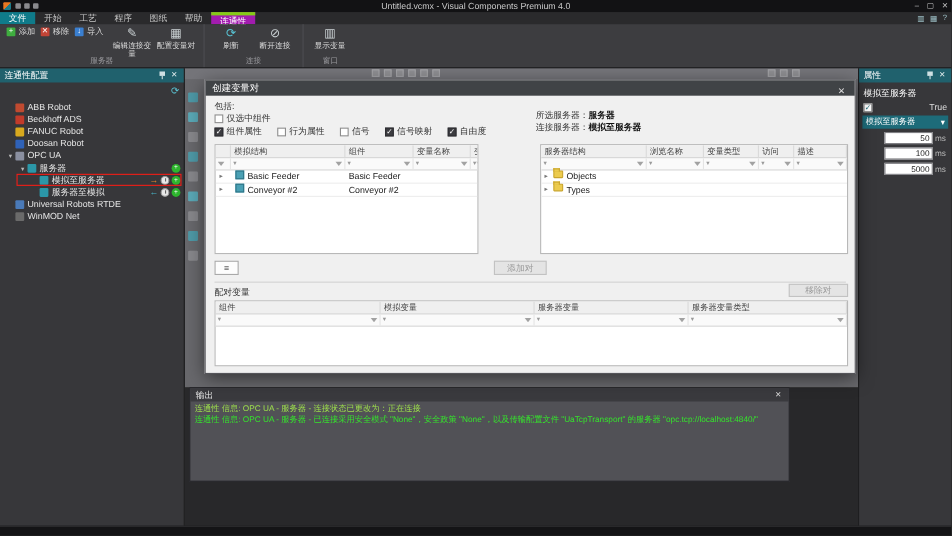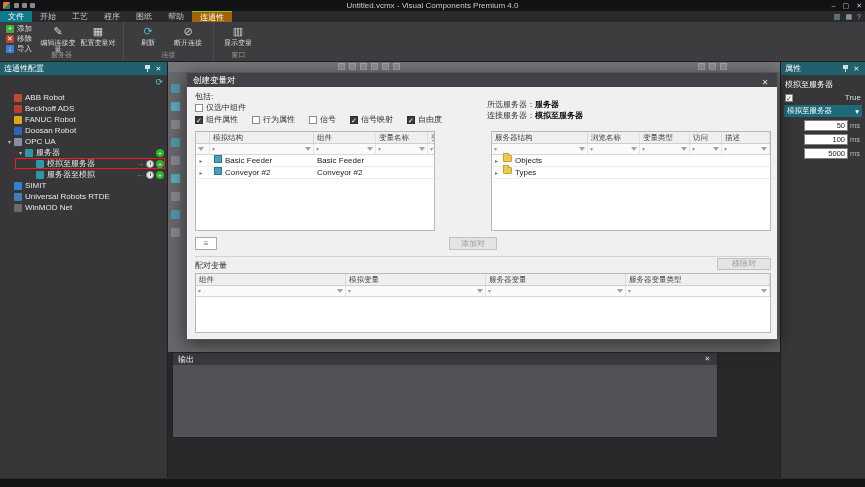--- a/index.html
+++ b/index.html
@@ -12,29 +12,29 @@
 .tb-qa{position:absolute;left:14px;top:3px;display:flex;gap:3px}
 .tb-qa i{width:5px;height:5px;background:#8a8a8e;border-radius:1px;display:block}
 .tb-title{position:absolute;left:0;right:0;top:0;text-align:center;font-size:8px;line-height:11px;color:#c9c9c9}
 .win-controls{position:absolute;right:3px;top:0;display:flex;gap:7px;font-size:7px;line-height:11px;color:#c2c2c2}
 .win-controls span{cursor:default}
 
 
 .tabrow{position:absolute;left:0;top:11px;width:865px;height:11px;background:#2a2a2c;z-index:10;display:flex;font-size:8px;color:#c6c6c6}
 .tab{padding:0 8px;line-height:11px;white-space:nowrap}
 .tab.file{background:#0f7b8a;color:#fff}
-.tab.active{background:#a16207;color:#fff;border-top:1px solid #84cc16}
+.tab.active{background:#a21caf;color:#fff;border-top:3px solid #84cc16}
 .tabrow-right{position:absolute;right:4px;top:0;height:11px;display:flex;gap:5px;align-items:center;color:#9fc2c8;font-size:7px}
 
 
 .ribbon{position:absolute;left:0;top:22px;width:865px;height:40px;background:#3d3d40;border-bottom:1px solid #202022;z-index:10;display:flex}
 .rgroup{position:relative;height:100%;padding:2px 5px 9px 4px;display:flex;align-items:flex-start}
 .rgroup+.rgroup{border-left:1px solid #4d4d51}
 .rgroup-label{position:absolute;bottom:1px;left:0;right:0;text-align:center;font-size:7px;color:#98989c}
-.small-stack{display:flex;flex-direction:column;gap:1px;margin-right:4px}
+.small-stack{display:flex;flex-direction:row;gap:1px;margin-right:4px}
 .sbtn{display:flex;align-items:center;gap:3px;font-size:7.5px;color:#dcdcdc;height:9px;padding:0 2px;cursor:default}
 .sbtn .ic{width:8px;height:8px;border-radius:1px;font-size:7px;line-height:8px;text-align:center;color:#fff}
 .ic-add{background:#3fae3f}
 .ic-remove{background:#c24436}
 .ic-import{background:#3a7fd0}
 .lbtn{width:40px;height:30px;display:flex;flex-direction:column;align-items:center;font-size:7px;line-height:7px;color:#dcdcdc;text-align:center;padding-top:1px;cursor:default}
 .lbtn .ic-lg{font-size:11px;line-height:13px;color:#cdd4d6;height:14px}
 .ic-teal{color:#58c0d0 !important}
 
 
@@ -292,25 +292,20 @@
       </div>
     <div class="trow lvl2">
         <span class="exp"></span>
         <span class="tic" style="background:#2b97a8"></span>
         <span>服务器至模拟</span>
         <span class="badges">
           <span class="barrow l">←</span>
           <span class="badge clock"></span>
           <span class="badge plus">+</span>
         </span>
-      </div>
-    <div class="trow lvl0">
-        <span class="exp"></span>
-        <span class="tic" style="background:#2f7fd0"></span>
-        <span>SIMIT</span>
       </div>
     <div class="trow lvl0">
         <span class="exp"></span>
         <span class="tic" style="background:#4a7ab8"></span>
         <span>Universal Robots RTDE</span>
       </div>
     <div class="trow lvl0">
         <span class="exp"></span>
         <span class="tic" style="background:#6a6a6a"></span>
         <span>WinMOD Net</span>
@@ -533,15 +528,19 @@
       </div>
     </div>
   </div>
 </div>
 
 <div class="output">
   <div class="out-header">
     <span>输出</span>
     <span class="out-close">✕</span>
   </div>
+  <div class="out-body">
+    <div class="ln1">连通性 信息: OPC UA - 服务器 - 连接状态已更改为：正在连接</div>
+    <div class="ln2">连通性 信息: OPC UA - 服务器 - 已连接采用安全模式 "None"，安全政策 "None"，以及传输配置文件 "UaTcpTransport" 的服务器 "opc.tcp://localhost:4840/"</div>
+  </div>
 </div>
 
 <div class="statusbar"></div>
 
 </body></html>

